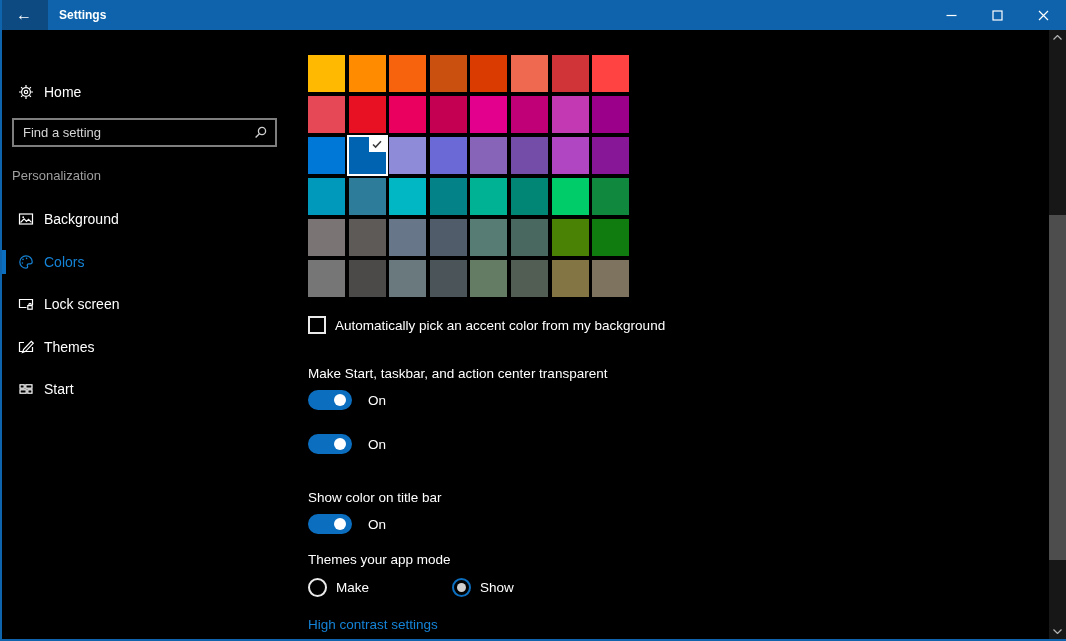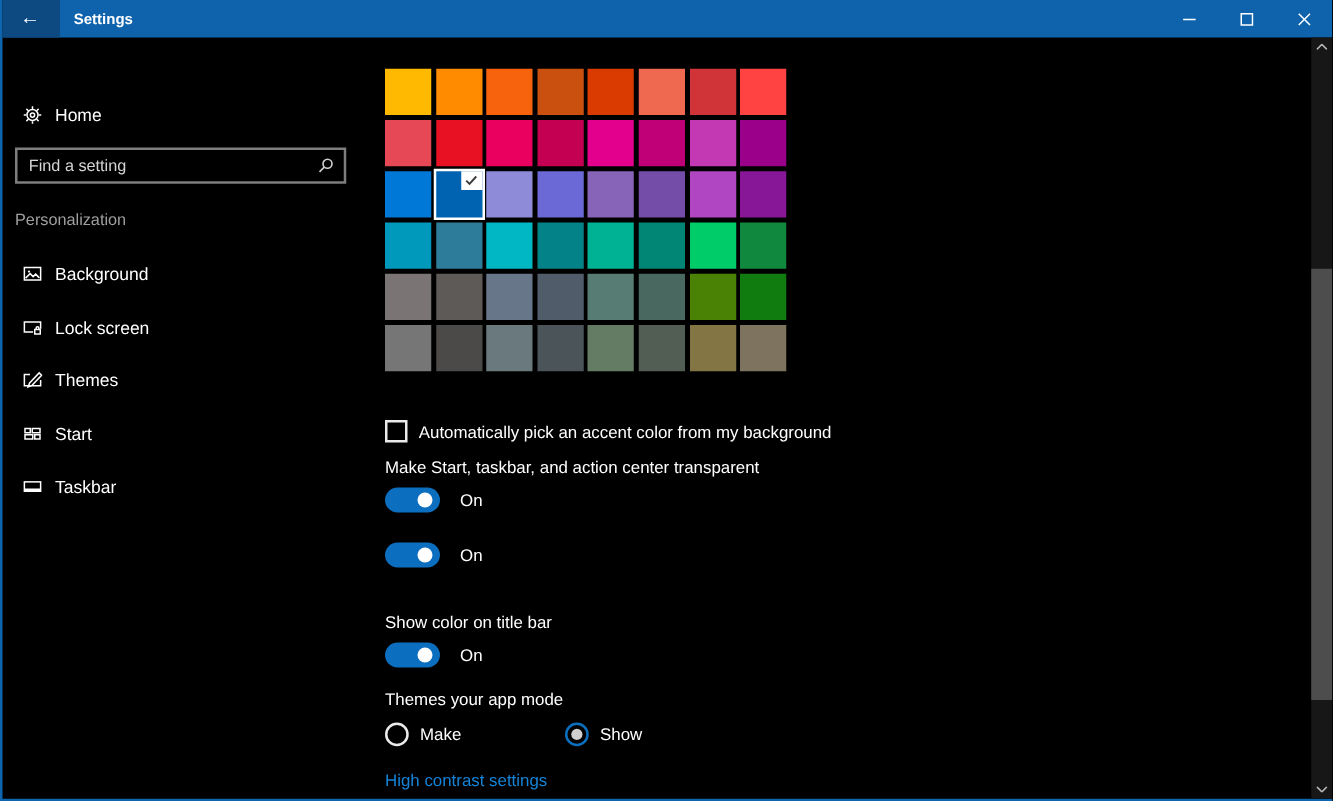--- a/index.html
+++ b/index.html
@@ -27,21 +27,21 @@
   .nav{position:absolute;top:168px;left:0;right:0;}
   .nav-item{position:relative;height:42.5px;cursor:pointer;color:#fff;}
   .nav-item.selected{color:var(--accent-text);}
   .nav-item.selected::before{content:'';position:absolute;left:0;top:9px;bottom:9px;width:4px;background:var(--accent);}
   
   .swatch-grid{position:absolute;left:306px;top:55px;display:grid;grid-template-columns:repeat(8,37px);
                grid-auto-rows:37px;column-gap:3.6px;row-gap:4px;}
   .swatch{position:relative;cursor:pointer;}
   .swatch.selected{box-shadow:0 0 0 2px #fff;z-index:2;}
   .check-badge{position:absolute;top:0;right:0;width:17px;height:15px;background:#fff;display:flex;align-items:center;justify-content:center;}
-  .checkbox-row{position:absolute;left:306px;top:316px;display:flex;align-items:center;gap:9px;cursor:pointer;color:#fff;margin-top:20px;}
+  .checkbox-row{position:absolute;left:306px;top:316px;display:flex;align-items:center;gap:9px;cursor:pointer;color:#fff;}
   .checkbox{width:18px;height:18px;border:2px solid #eaeaea;background:transparent;flex:0 0 auto;}
   .ck-label,.setting-label,.toggle-state,.radio-lbl{font-size:13.5px;color:#fff;}
   .setting-group{position:absolute;left:306px;}
   .setting-label{display:block;height:18px;line-height:18px;}
   .toggle-row{display:flex;align-items:center;gap:16px;margin-top:7px;}
   .toggle{position:relative;width:44px;height:20px;border-radius:10px;background:#333;border:2px solid #eaeaea;cursor:pointer;}
   .toggle.on{background:var(--accent);border-color:var(--accent);}
   .toggle .knob{position:absolute;top:3px;left:4px;width:10px;height:10px;border-radius:50%;background:#fff;}
   .toggle.on .knob{left:auto;right:4px;width:12px;height:12px;top:2px;}
   .radio-opt{position:absolute;top:578px;display:flex;align-items:center;gap:9px;cursor:pointer;}
@@ -114,20 +114,31 @@
       <div class="nav-item">
         <span class="icon">
           <svg width="16" height="16" viewBox="0 0 16 16" fill="none" stroke="currentColor" stroke-width="1.2">
             <rect x="1.5" y="3" width="13" height="10"></rect>
               <path d="M2.5 11.5l3.6-3.6 2.4 2.4 2-2 3 3"></path>
               <circle cx="5.2" cy="6.2" r="0.9" fill="currentColor" stroke="none"></circle>
           </svg>
         </span>
         <span class="lbl">Background</span>
       </div>
+      <div class="nav-item selected">
+        <span class="icon">
+          <svg width="16" height="16" viewBox="0 0 16 16" fill="none" stroke="currentColor" stroke-width="1.2">
+            <path d="M8 1.8a6.2 6.2 0 1 0 0 12.4c1.1 0 1.7-.7 1.7-1.4 0-.7-.5-1-.5-1.7 0-.8.7-1.3 1.5-1.3h1.5c1.2 0 2-.9 2-2.1C14.2 4.2 11.4 1.8 8 1.8z"></path>
+            <circle cx="5" cy="5.4" r="0.8" fill="currentColor" stroke="none"></circle>
+              <circle cx="8.6" cy="4.4" r="0.8" fill="currentColor" stroke="none"></circle>
+              <circle cx="4.4" cy="9" r="0.8" fill="currentColor" stroke="none"></circle>
+          </svg>
+        </span>
+        <span class="lbl">Colors</span>
+      </div>
       <div class="nav-item">
         <span class="icon">
           <svg width="16" height="16" viewBox="0 0 16 16" fill="none" stroke="currentColor" stroke-width="1.2">
             <path d="M14.5 9V3.5h-13v8h7"></path>
               <rect x="9.8" y="9.6" width="4.4" height="3.6"></rect>
               <path d="M10.9 9.6V8.5a1.1 1.1 0 0 1 2.2 0v1.1"></path>
           </svg>
         </span>
         <span class="lbl">Lock screen</span>
       </div>
@@ -143,29 +154,20 @@
       <div class="nav-item">
         <span class="icon">
           <svg width="16" height="16" viewBox="0 0 16 16" fill="none" stroke="currentColor" stroke-width="1.2">
             <rect x="2" y="3.8" width="4.2" height="3.4"></rect>
               <rect x="7.8" y="3.8" width="6.2" height="3.4"></rect>
             <rect x="2" y="8.8" width="6.2" height="3.4"></rect>
               <rect x="9.8" y="8.8" width="4.2" height="3.4"></rect>
           </svg>
         </span>
         <span class="lbl">Start</span>
-      </div>
-      <div class="nav-item">
-        <span class="icon">
-          <svg width="16" height="16" viewBox="0 0 16 16" fill="none" stroke="currentColor" stroke-width="1.2">
-            <rect x="1.5" y="4.5" width="13" height="7.5"></rect>
-              <rect x="1.5" y="9.8" width="13" height="2.2" fill="currentColor" stroke="none"></rect>
-          </svg>
-        </span>
-        <span class="lbl">Taskbar</span>
       </div>
     </nav>
   </aside>
 
   <main>
     <div class="swatch-grid">
         <div class="swatch" title="#ffb900" style="background: rgb(255, 185, 0);"></div>
         <div class="swatch" title="#ff8c00" style="background: rgb(255, 140, 0);"></div>
         <div class="swatch" title="#f7630c" style="background: rgb(247, 99, 12);"></div>
         <div class="swatch" title="#ca5010" style="background: rgb(202, 80, 16);"></div>

